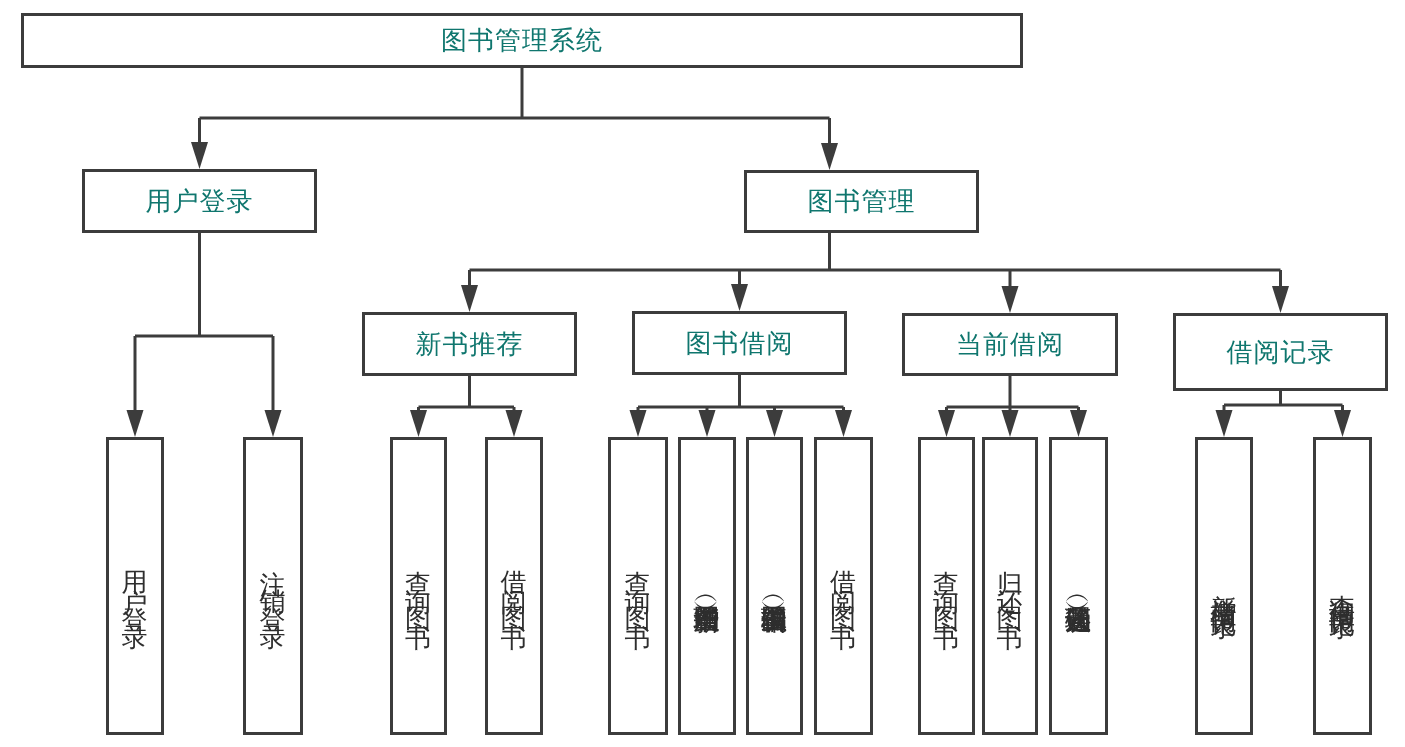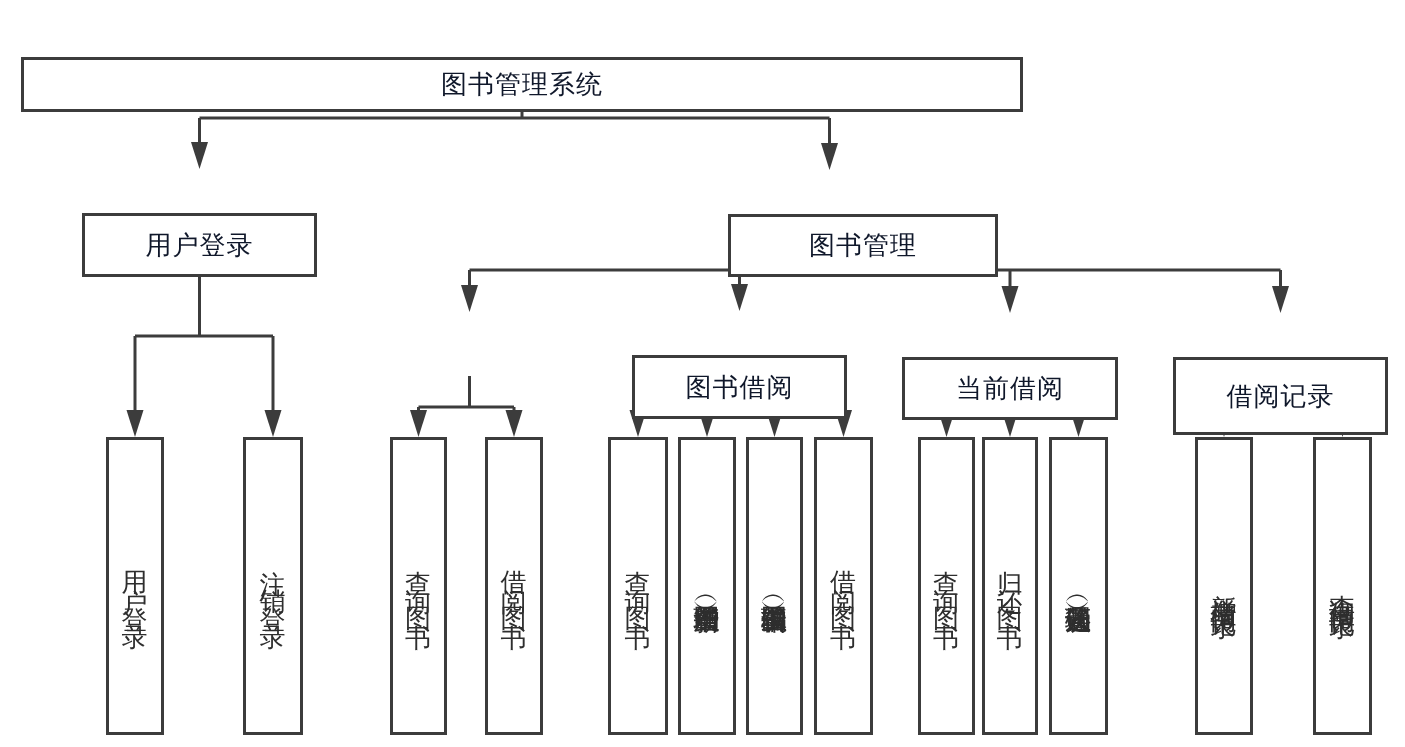--- a/index.html
+++ b/index.html
@@ -24,25 +24,24 @@
   }
   .hbox {
     position: absolute;
     box-sizing: border-box;
     background: #ffffff;
     border: 3px solid #3c3c3c;
     display: flex;
     align-items: center;
     justify-content: center;
     font-size: 26px;
-    color: #0f172a;
+    color: #0f766e;
     letter-spacing: 1px;
     z-index: 2;
     white-space: nowrap;
-    margin-top: 44px;
   }
   .leaf {
     position: absolute;
     top: 437px;
     height: 298px;
     box-sizing: border-box;
     background: #ffffff;
     border: 3px solid #3c3c3c;
     display: flex;
     align-items: center;
@@ -126,22 +125,23 @@
       <polygon points="1070,410 1087,410 1078.5,437" fill="#3c3c3c"></polygon>
       <line x1="1224" y1="405" x2="1224" y2="415" stroke="#3c3c3c" stroke-width="3"></line>
       <polygon points="1215.5,410 1232.5,410 1224,437" fill="#3c3c3c"></polygon>
       <line x1="1342.5" y1="405" x2="1342.5" y2="415" stroke="#3c3c3c" stroke-width="3"></line>
       <polygon points="1334,410 1351,410 1342.5,437" fill="#3c3c3c"></polygon>
     </svg>
 
   <div class="hbox" style="left:21px;top:13px;width:1002px;height:55px">图书管理系统</div>
 
   <div class="hbox" style="left:82px;top:169px;width:235px;height:64px">用户登录</div>
-  <div class="hbox" style="left:728px;top:170px;width:270px;height:63px">图书管理</div>
+  <div class="hbox" style="left:744px;top:170px;width:235px;height:63px">图书管理</div>
 
+  <div class="hbox" style="left:362px;top:312px;width:215px;height:64px">新书推荐</div>
   <div class="hbox" style="left:632px;top:311px;width:215px;height:64px">图书借阅</div>
   <div class="hbox" style="left:902px;top:313px;width:216px;height:63px">当前借阅</div>
   <div class="hbox" style="left:1173px;top:313px;width:215px;height:78px">借阅记录</div>
 
   <div class="leaf" style="left:106px;width:58px">
     <span class="vtext sp4">用户登录</span>
   </div>
   <div class="leaf" style="left:243px;width:60px">
     <span class="vtext sp4">注销登录</span>
   </div>

